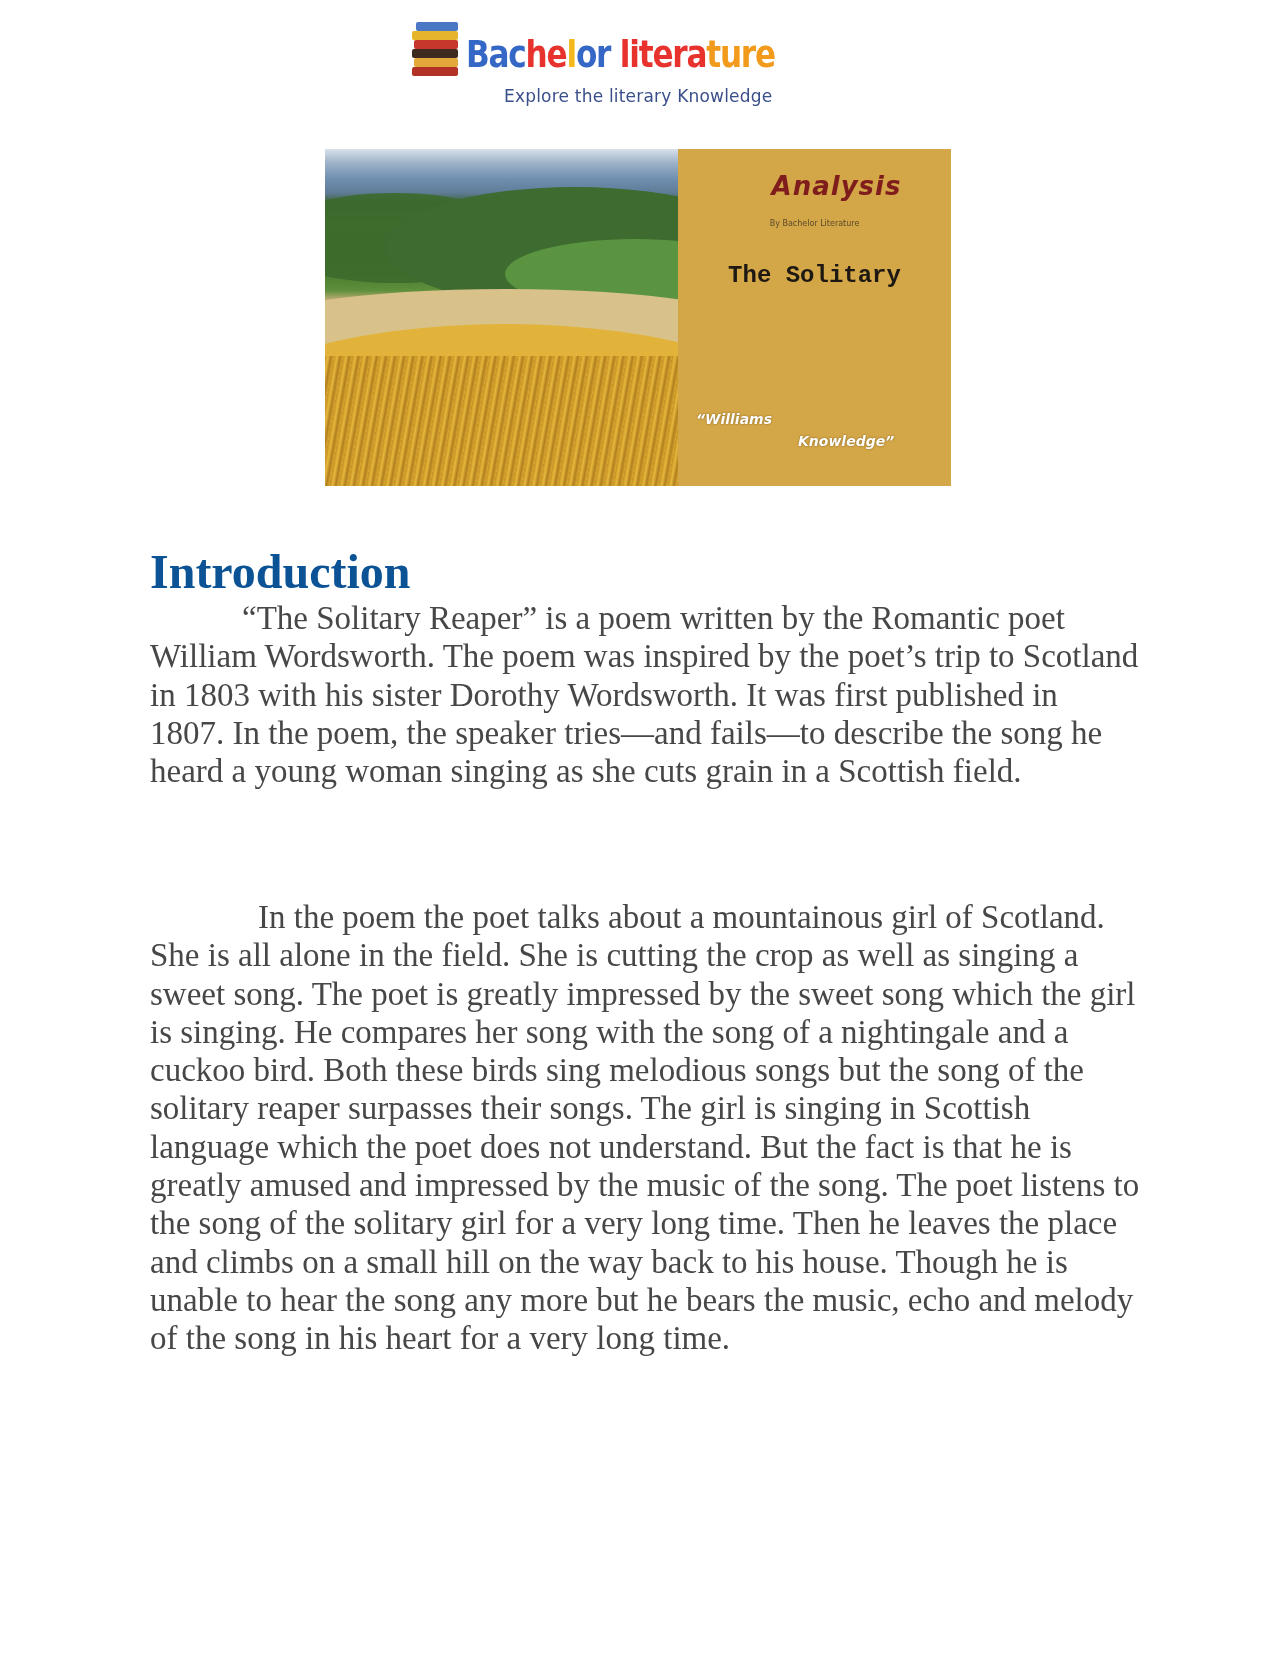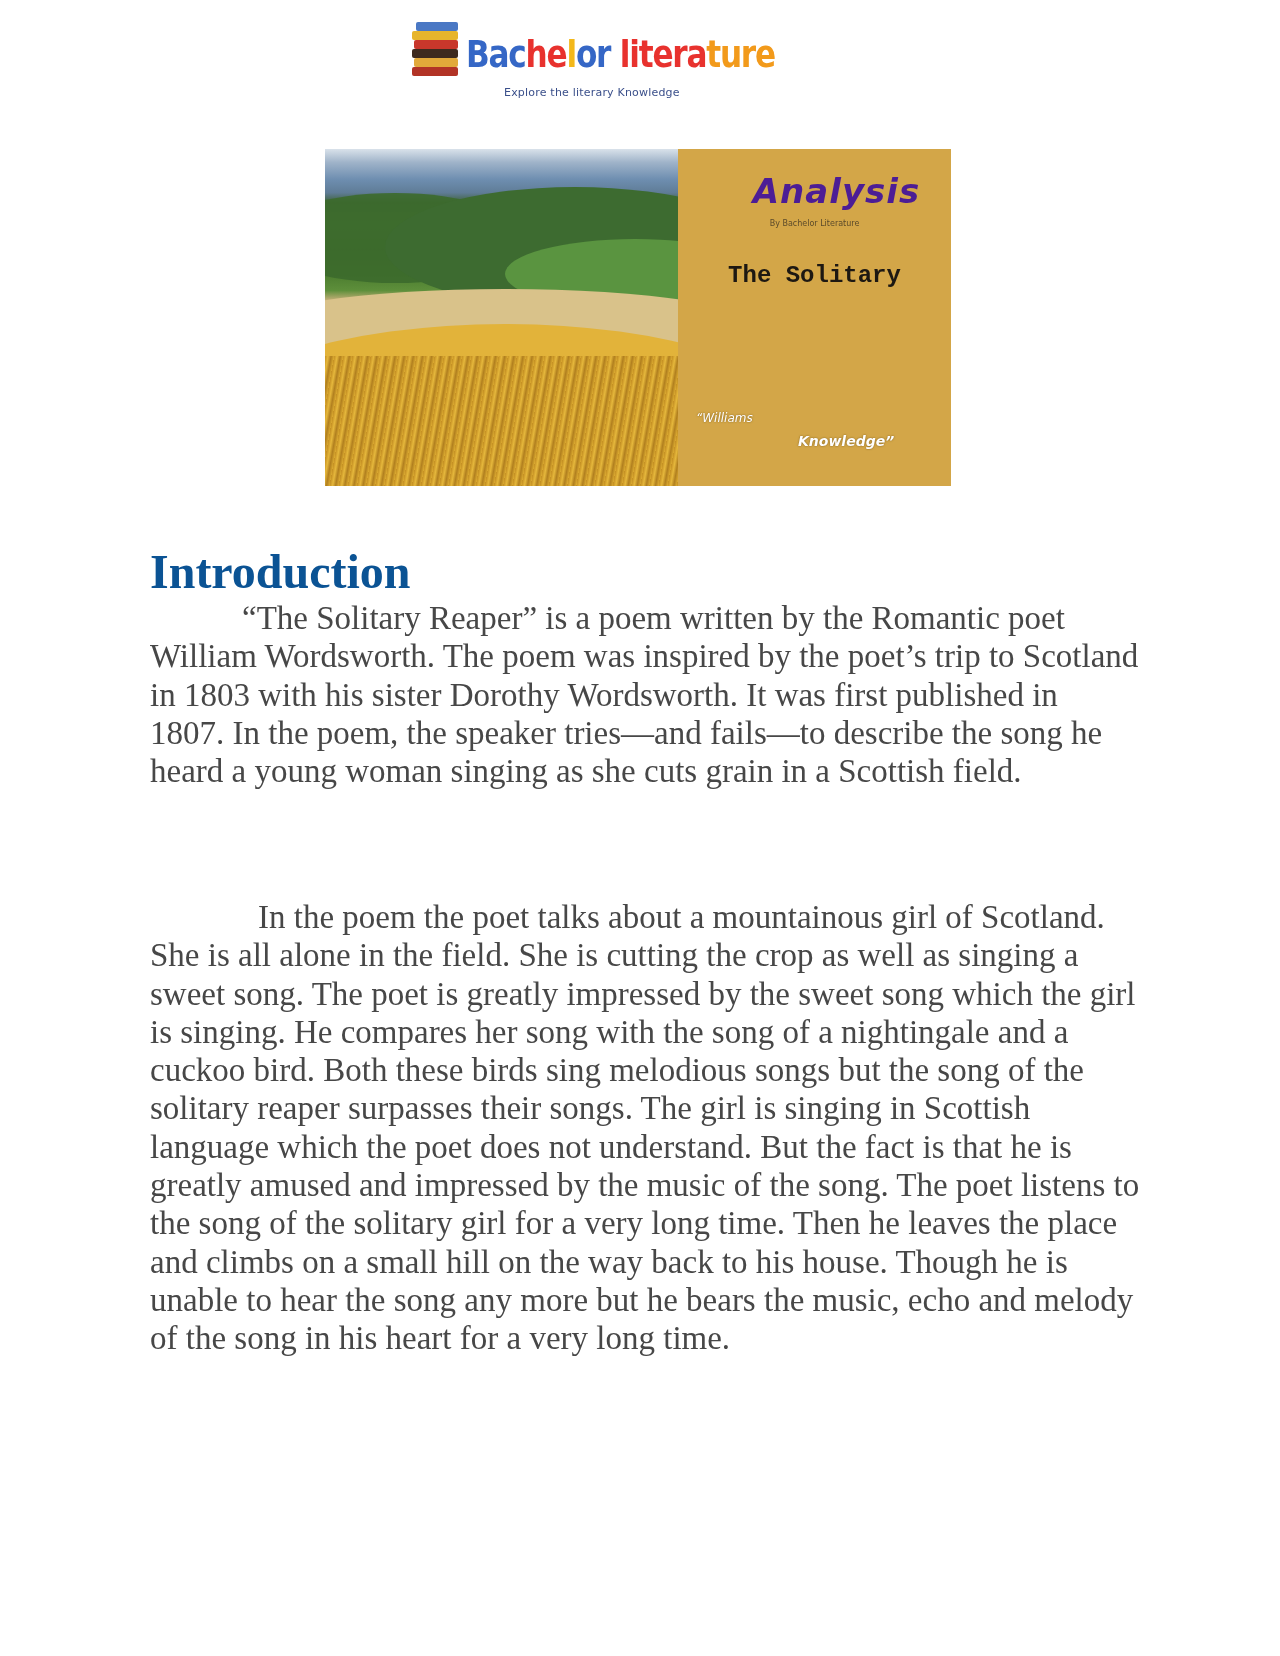--- a/index.html
+++ b/index.html
@@ -7,36 +7,36 @@
 
     
     .logo { position: absolute; left: 412px; top: 20px; width: 350px; height: 86px; }
     .logo-books { position: absolute; left: 0; top: 2px; width: 48px; height: 58px; }
     .book { position: absolute; left: 0; height: 9px; border-radius: 2px; }
     .logo-title { position: absolute; left: 54px; top: 12px; font-family: "DejaVu Sans", sans-serif; font-weight: bold; font-size: 38px; letter-spacing: -1.5px; line-height: 44px; transform: scaleX(0.82); transform-origin: left center; white-space: nowrap; }
     .c-blue { color: #3567c6; }
     .c-red { color: #e8322e; }
     .c-yellow { color: #f3b81a; }
     .c-orange { color: #f29a1b; }
-    .logo-tagline { position: absolute; left: 92px; top: 66px; font-family: "DejaVu Sans", sans-serif; font-size: 11px; color: #3a4f8a; letter-spacing: 0.2px; white-space: nowrap; }
+    .logo-tagline { position: absolute; left: 92px; top: 66px; font-family: "DejaVu Sans", sans-serif; font-size: 17px; color: #3a4f8a; letter-spacing: 0.2px; white-space: nowrap; }
 
     
     .banner { position: absolute; left: 325px; top: 149px; width: 626px; height: 337px; display: flex; }
     .banner-photo { width: 353px; height: 337px; position: relative; overflow: hidden;
       background: linear-gradient(to bottom,
         #d9e2ea 0%, #9fb3c9 4%, #6e8eb0 9%, #5f7c96 13%, #3e6136 16%, #4d7a36 22%,
         #3f6c2e 30%, #4b7c2f 37%, #5e8f3b 42%, #c8b07a 45%, #d7c08a 52%, #e2c680 58%,
         #e8c46a 62%, #deb03a 68%, #d4a02a 75%, #c99a2b 82%, #b98a26 90%, #a8781e 100%);
     }
     .hill { position: absolute; border-radius: 50%; }
     .banner-panel { flex: 1; background: #d3a648; position: relative; text-align: center; }
-    .panel-analysis { position: absolute; left: 0; right: 0; top: 22px; font-family: "DejaVu Sans", sans-serif; font-weight: bold; font-style: italic; font-size: 34px; color: #4c1d95; letter-spacing: 1px; padding-left: 44px; }
+    .panel-analysis { position: absolute; left: 0; right: 0; top: 22px; font-family: "DejaVu Sans", sans-serif; font-weight: bold; font-style: italic; font-size: 26px; color: #7f1d1d; letter-spacing: 1px; padding-left: 44px; }
     .panel-by { position: absolute; left: 0; right: 0; top: 70px; font-family: "DejaVu Sans", sans-serif; font-size: 8px; color: #5b4a2a; }
     .panel-title { position: absolute; left: 0; right: 0; top: 108px; font-family: Liberation Mono, monospace; font-weight: bold; font-size: 24px; line-height: 38px; color: #1d1812; }
-    .panel-author1 { position: absolute; left: 18px; top: 262px; font-family: "DejaVu Sans", sans-serif; font-weight: normal; font-style: italic; font-size: 12px; color: #ffffff; text-shadow: 0 0 2px #7a5b1a; }
+    .panel-author1 { position: absolute; left: 18px; top: 262px; font-family: "DejaVu Sans", sans-serif; font-weight: bold; font-style: italic; font-size: 14px; color: #ffffff; text-shadow: 0 0 2px #7a5b1a; }
     .panel-author2 { position: absolute; left: 120px; top: 284px; font-family: "DejaVu Sans", sans-serif; font-weight: bold; font-style: italic; font-size: 14px; color: #ffffff; text-shadow: 0 0 2px #7a5b1a; }
 
     
     .content { position: absolute; left: 150px; width: 990px; }
     h2 { margin: 0; font-family: "Liberation Serif", serif; font-weight: bold; color: #0b5394; font-size: 48px; line-height: 54px; }
     p.body { margin: 0; font-family: "Liberation Serif", serif; font-size: 33px; line-height: 38.3px; color: #474747; text-indent: 92px; }
     #intro { top: 545px; }
     #summary { top: 898px; }
     #summary p.body { text-indent: 108px; }
   </style>

